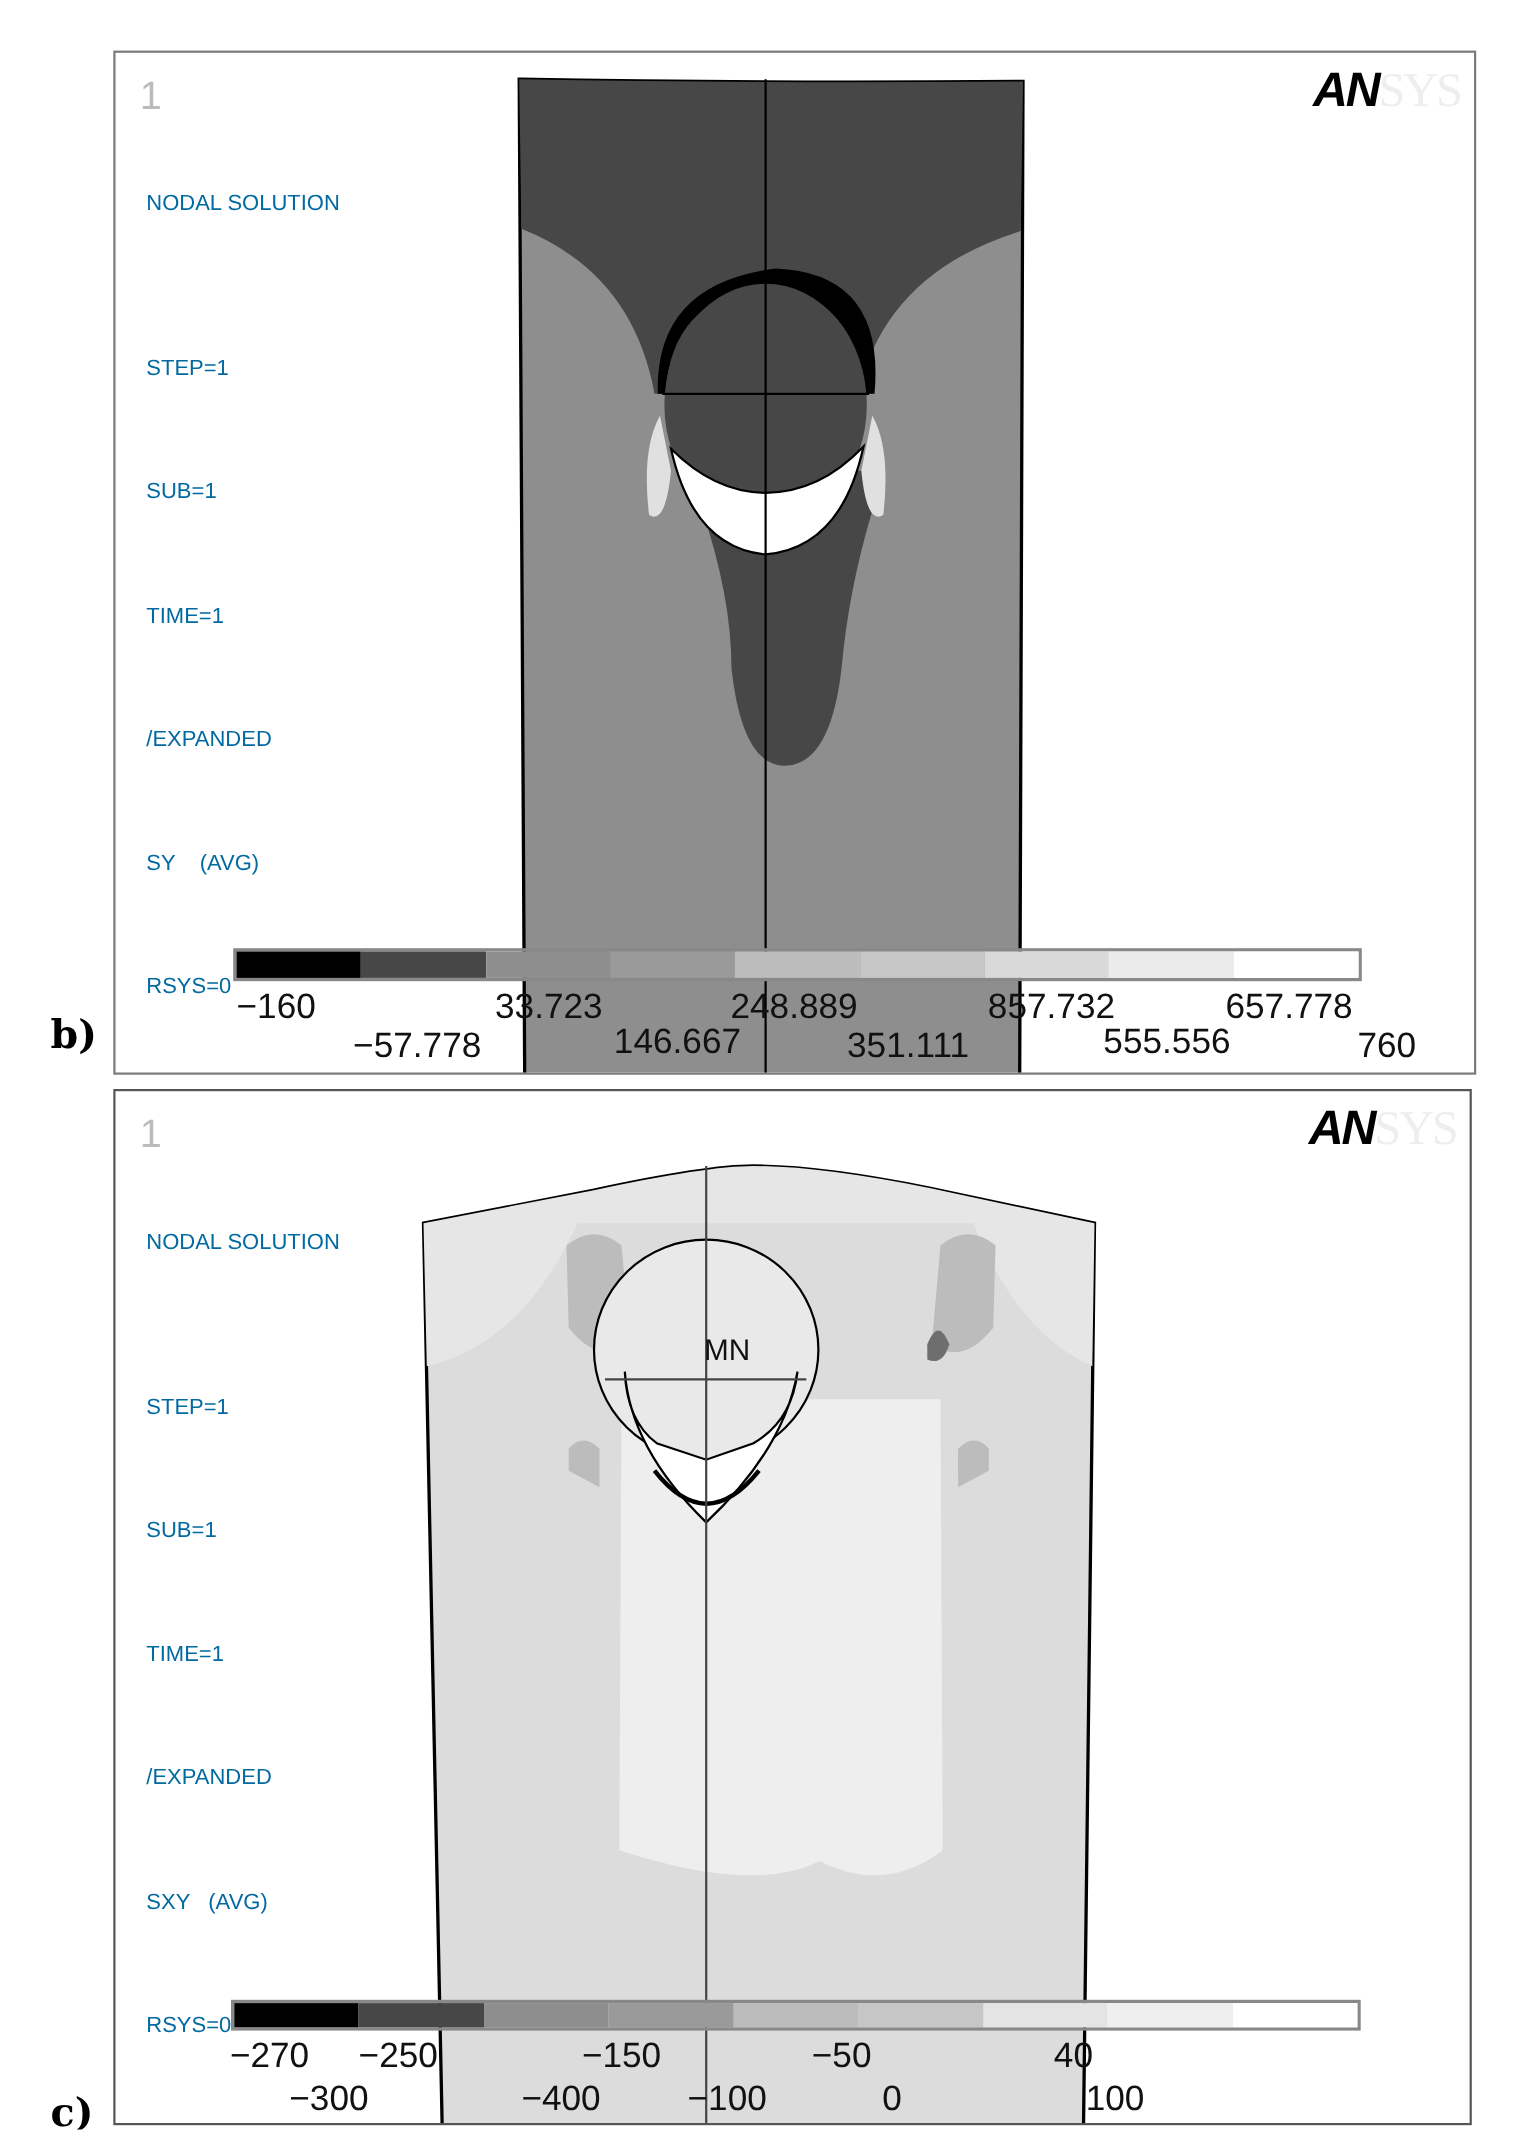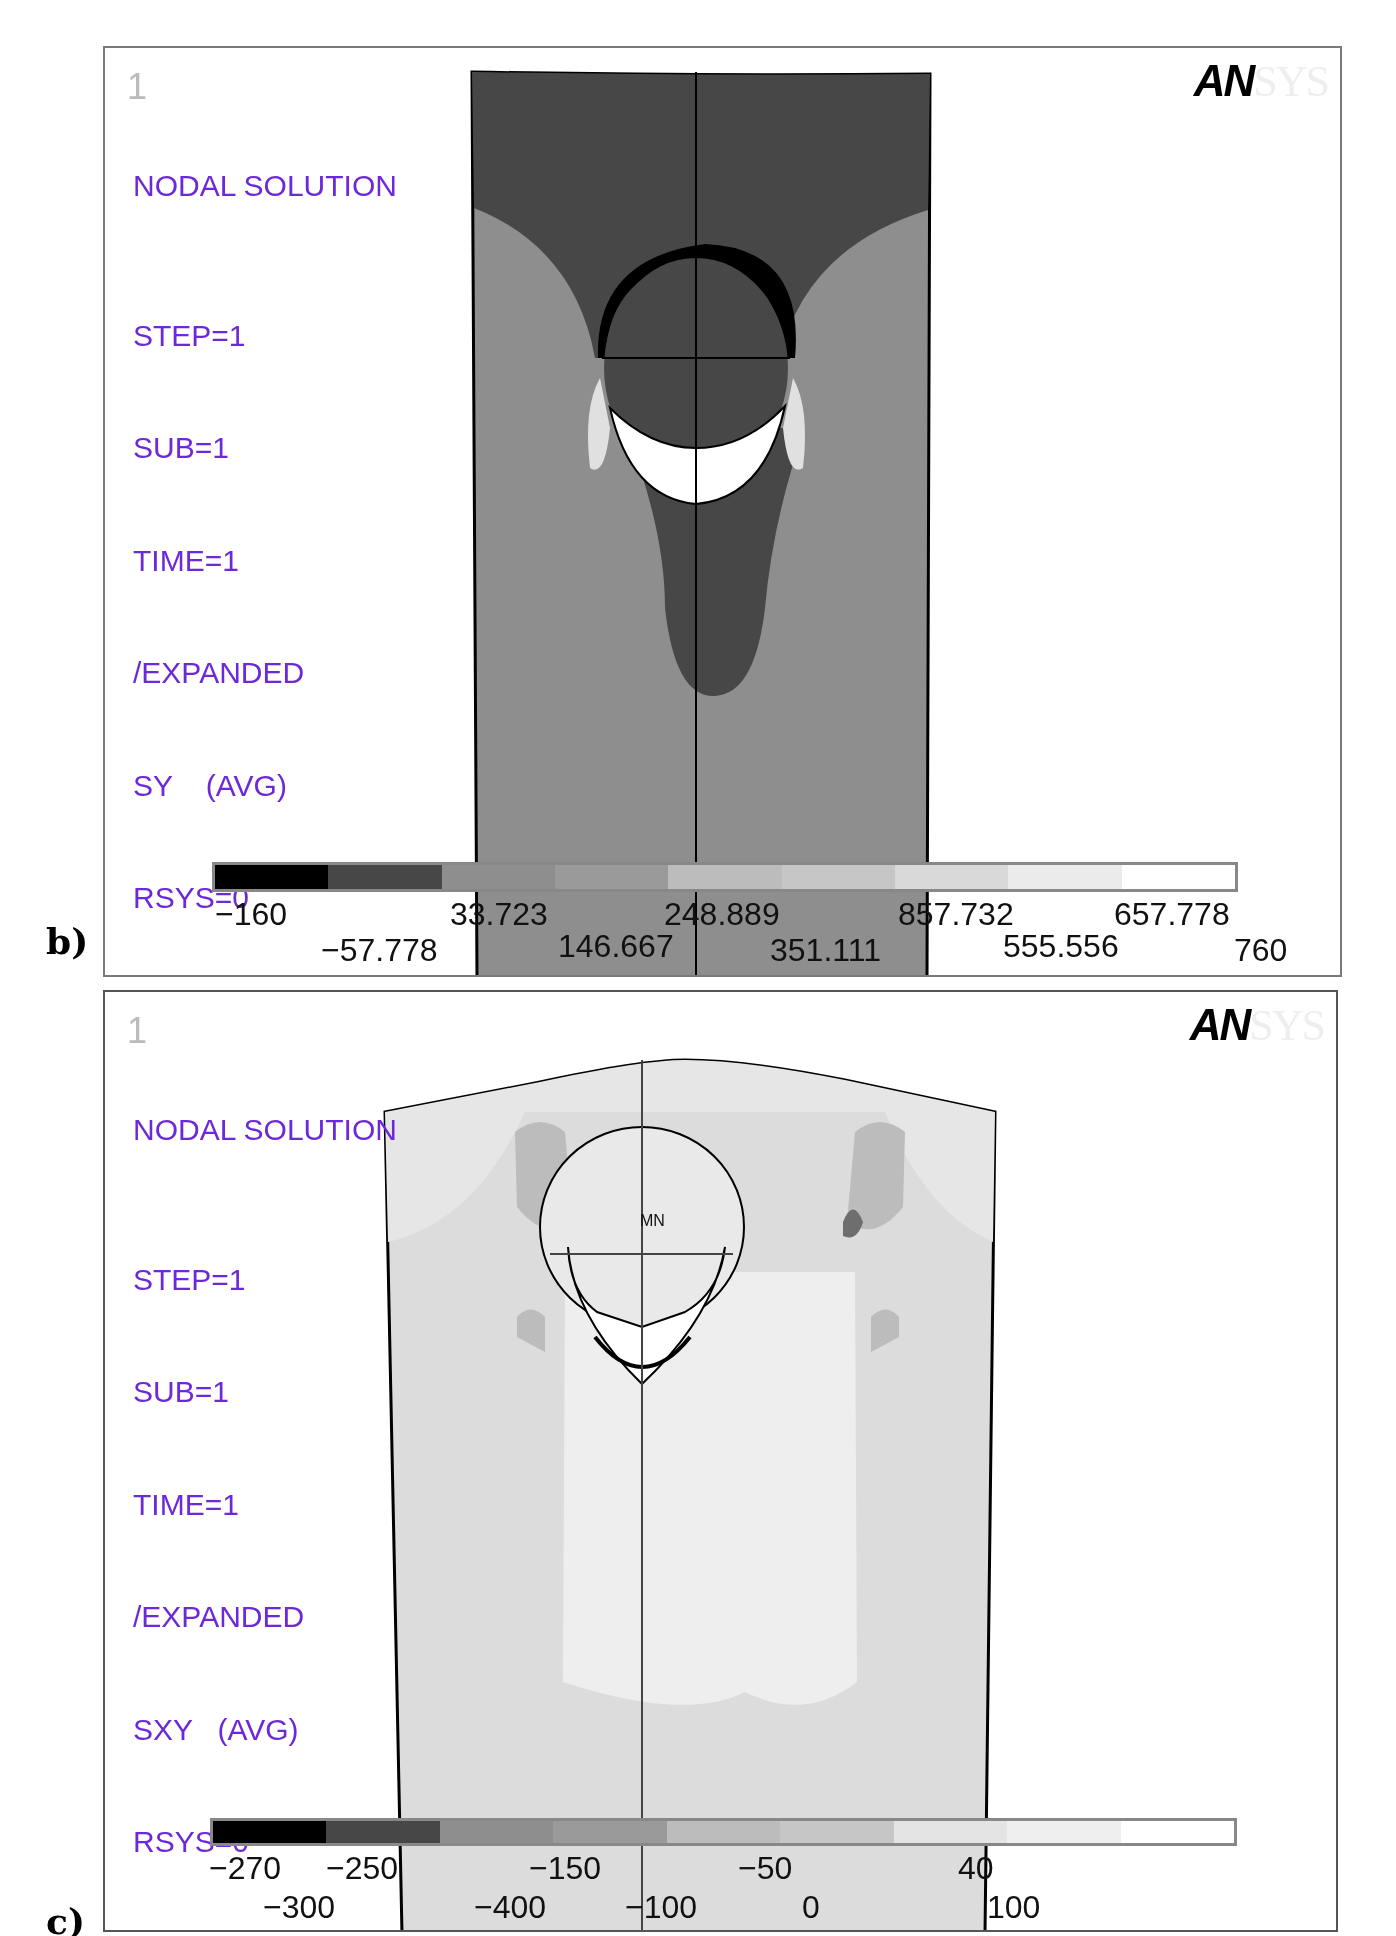--- a/index.html
+++ b/index.html
@@ -1,21 +1,21 @@
 <!DOCTYPE html>
 <html><head>
 <meta charset="utf-8">
 <style>
   html,body{margin:0;padding:0;background:#fff;}
   body{width:1396px;height:1936px;position:relative;overflow:hidden;font-family:"Liberation Sans",sans-serif;color:#111;}
   .panel{position:absolute;border:2px solid #7a7a7a;background:#fff;overflow:hidden;box-sizing:border-box;}
   #panel-b{left:103px;top:46px;width:1239px;height:931px;}
   #panel-c{left:103px;top:990px;width:1235px;height:942px;border-color:#555;}
   .panel-label{position:absolute;font-family:"DejaVu Serif","Liberation Serif",serif;font-weight:bold;font-size:36px;color:#000;}
-  .info{position:absolute;left:28px;top:44px;font-size:30px;line-height:37.5px;color:#6d28d9;white-space:pre;}
+  .info{position:absolute;left:28px;top:44px;font-size:20px;line-height:37.5px;color:#0369a1;white-space:pre;}
   .info .title{margin-bottom:37px;}
   .win-num{position:absolute;left:22px;top:18px;font-size:36px;color:#bbb;font-weight:300;}
   .logo{position:absolute;right:12px;top:8px;font-size:44px;font-weight:bold;letter-spacing:-2px;}
   .logo .an{color:#000;font-style:italic;}
   .logo .sys{color:#eee;font-family:"Liberation Serif",serif;font-weight:normal;}
   svg.plot{position:absolute;left:0;top:0;}
   .legend-bar{position:absolute;display:flex;border:3px solid #888;box-sizing:border-box;}
   .legend-bar div{flex:1;height:100%;}
   .tick{position:absolute;font-size:32px;color:#111;white-space:nowrap;}
 </style>
@@ -99,21 +99,21 @@
 
     <path d="M 465 250 Q 470 160 537 155 Q 600 150 620 250 Z" fill="none"></path>
     <ellipse cx="537" cy="235" rx="102" ry="100" fill="#e9e9e9" stroke="#000" stroke-width="2"></ellipse>
 
     <path d="M 463 255 Q 468 325 537 392 Q 608 325 620 255 Q 615 300 580 320 L 537 335 L 492 320 Q 465 300 463 255 Z" fill="#fff" stroke="#000" stroke-width="2"></path>
     <path d="M 490 345 Q 537 405 585 345" fill="none" stroke="#000" stroke-width="4"></path>
 
     <line x1="537" y1="68" x2="537" y2="942" stroke="#444" stroke-width="2"></line>
     <line x1="445" y1="262" x2="628" y2="262" stroke="#444" stroke-width="2"></line>
   </svg>
-  <span class="tick" style="left:535px;top:220px;font-size:16px;">MN</span>
+  <span class="tick" style="left:535px;top:220px;font-size:27px;">MN</span>
   <span class="win-num">1</span>
   <div class="info">
     <div class="title">NODAL SOLUTION</div>
     <div>STEP=1</div>
     <div>SUB=1</div>
     <div>TIME=1</div>
     <div>/EXPANDED</div>
     <div>SXY   (AVG)</div>
     <div>RSYS=0</div>
     

